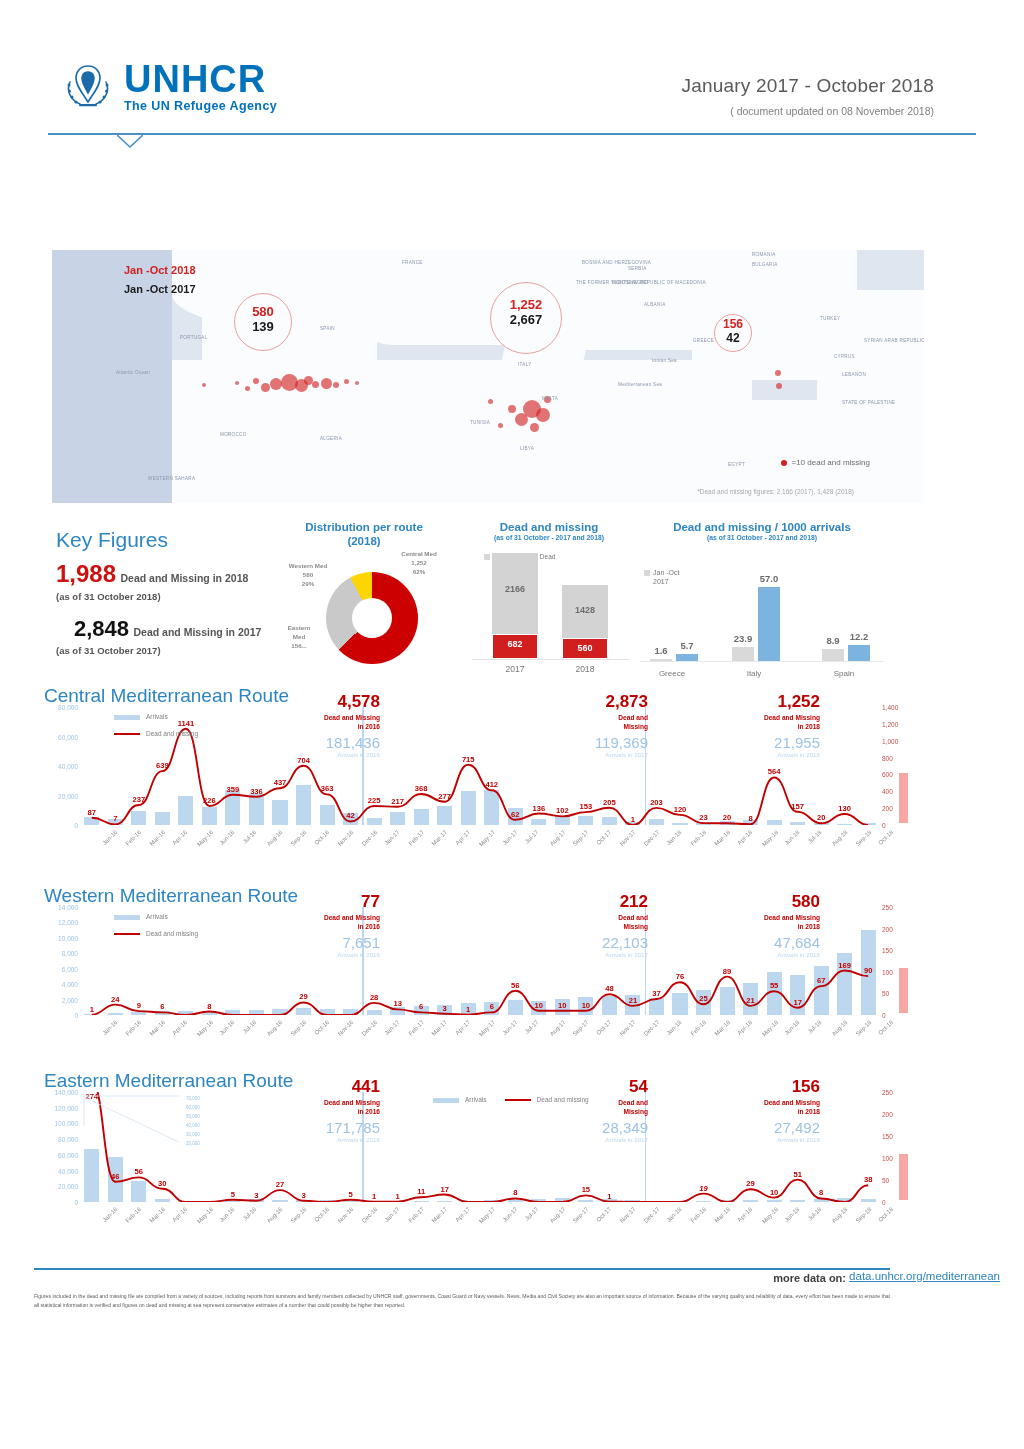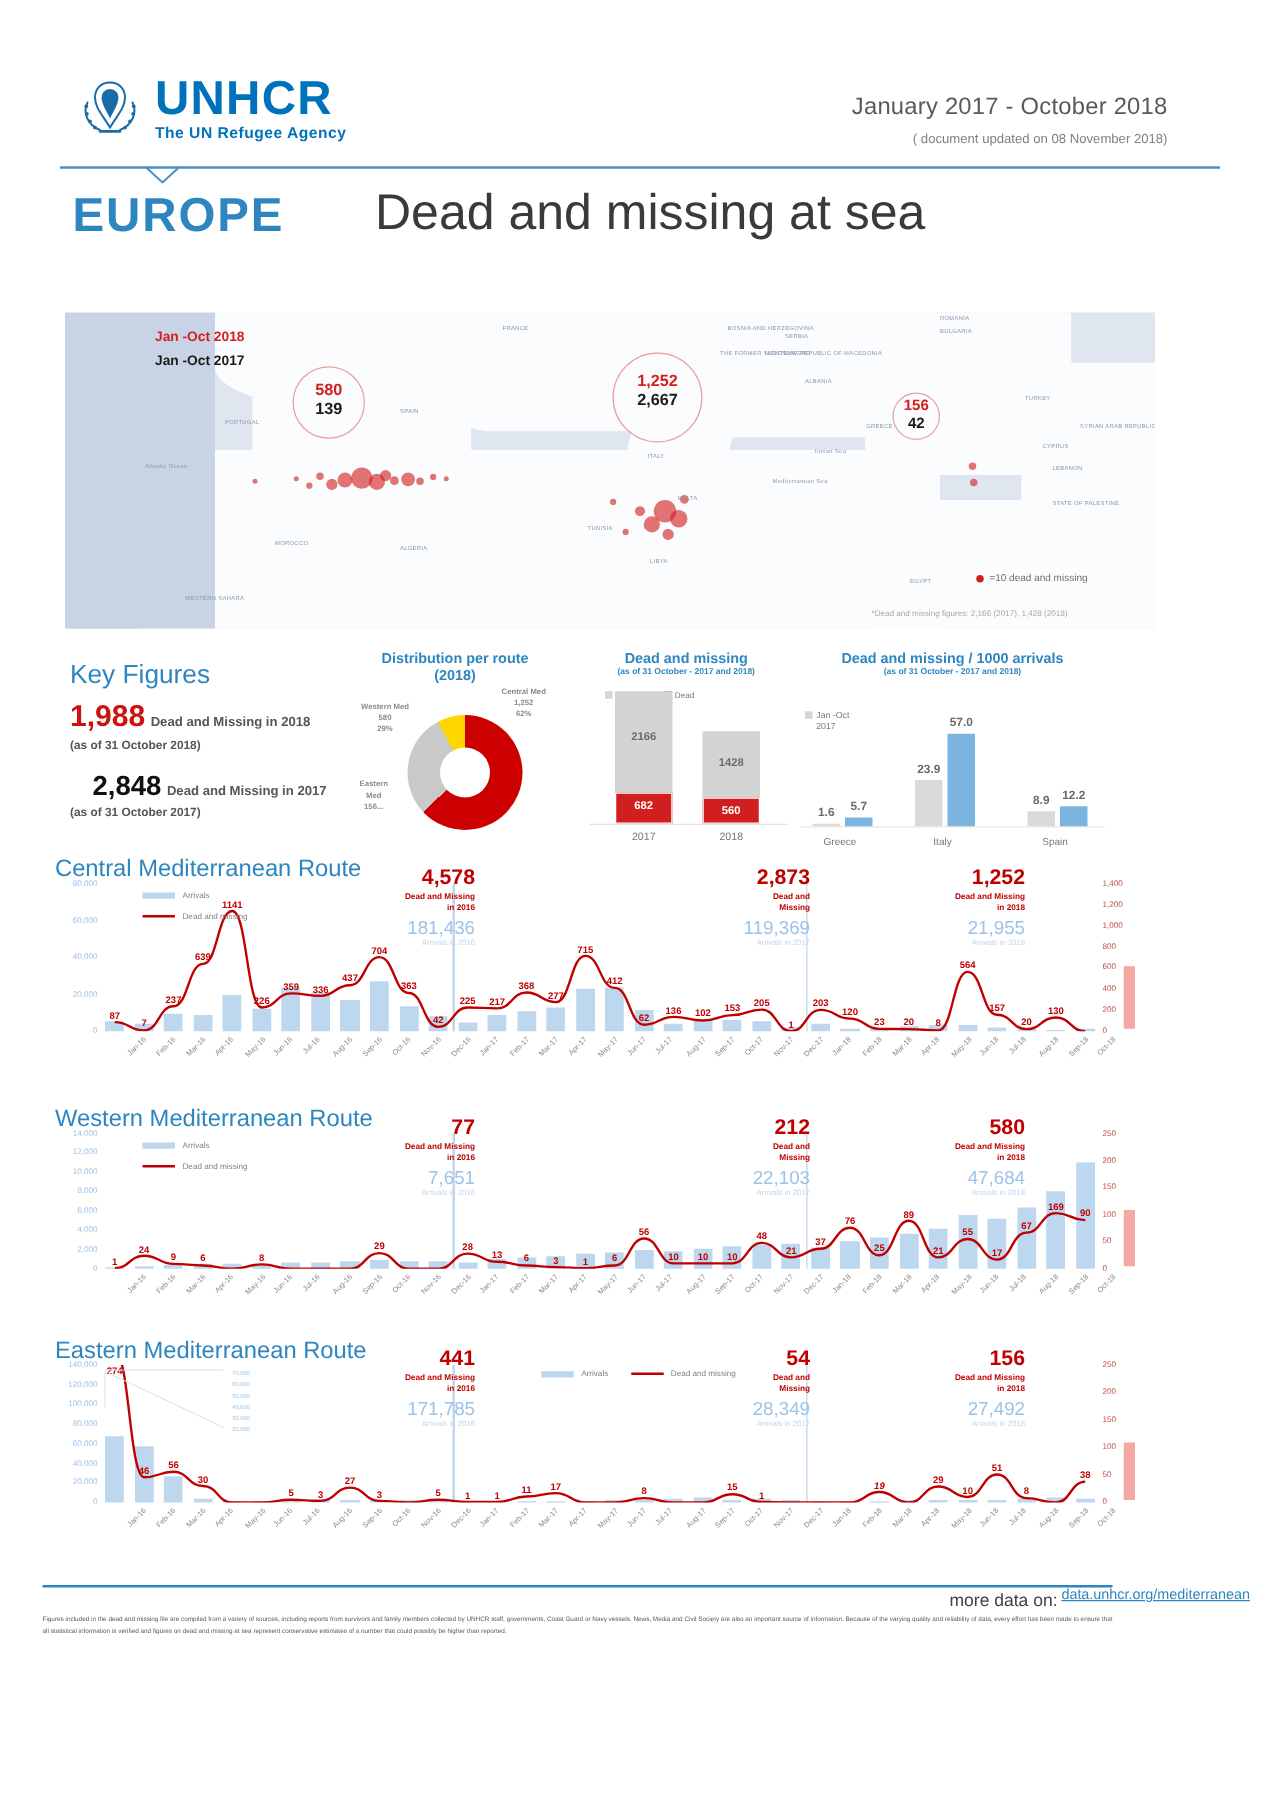--- a/index.html
+++ b/index.html
@@ -116,21 +116,21 @@
   .clegend .swl { display:inline-block; width:26px; height:2.4px; background:#c00000; vertical-align:middle; margin-right:6px;}
   .xlabels { position:absolute; left:46px; right:34px; }
   .xlab { position:absolute; font-size:6px; color:#8a8a8a; transform:rotate(-45deg); transform-origin:right top; white-space:nowrap; text-align:right;}
   .redcap { position:absolute; right:6px; background:#f4a7a3; width:9px; }
 
   
   .inset { position:absolute; font-size:4.6px; color:#9dc3e6; }
 
   
   .foot-rule { position:absolute; left:34px; top:1268px; width:856px; height:2px; background:#2e86c1;}
-  .more { position:absolute; right:178px; top:1272px; font-size:14px; font-weight:normal; color:#404040;}
+  .more { position:absolute; right:178px; top:1272px; font-size:11px; font-weight:bold; color:#404040;}
   .morelink { position:absolute; right:24px; top:1270px; font-size:11.5px; color:#2e86c1; text-decoration:underline; }
   .disclaimer { position:absolute; left:34px; top:1292px; width:856px; font-size:5.1px; color:#5a5a5a; line-height:1.85; text-align:justify;}
 </style>
 </head>
 <body>
 
 <div class="page">
 
   <div class="header">
     <div class="logo-wrap">
@@ -165,24 +165,20 @@
       <div class="d2">( document updated on 08 November 2018)</div>
     </div>
     <div class="hdr-rule"></div>
     <div class="hdr-notch">
       <svg width="26" height="13" viewBox="0 0 26 13">
           <path d="M0 0 L13 12 L26 0" fill="none" stroke="#4a90c4" stroke-width="1.6"></path>
         </svg>
     </div>
   </div>
 
-  <div class="title-row">
-    <div class="t-europe">EUROPE</div>
-    <div class="t-main">Dead and missing at sea</div>
-  </div>
 
   <div class="map">
 
     <div class="land" style="left:120px;top:-40px;width:420px;height:120px;border-radius:0 0 40% 30%;"></div>
     <div class="land" style="left:150px;top:18px;width:175px;height:130px;border-radius:18px 40px 30px 22px;"></div>
     <div class="land" style="left:300px;top:0px;width:190px;height:95px;border-radius:30px 24px 34px 40px;"></div>
     <div class="land" style="left:455px;top:30px;width:80px;height:120px;transform:rotate(12deg);border-radius:26px;"></div>
     <div class="land" style="left:505px;top:-10px;width:300px;height:110px;border-radius:14px;"></div>
     <div class="land" style="left:640px;top:40px;width:260px;height:90px;border-radius:22px;"></div>
     <div class="land" style="left:765px;top:100px;width:130px;height:150px;border-radius:12px;"></div>
@@ -346,21 +342,21 @@
     </div>
     <div class="p1k-axis"></div>
     <div id="p1k-bars">
         <div class="p1k-bar" style="left: 14px; height: 2.08px; background: rgb(217, 217, 217);">
           <span class="v">1.6</span>
         </div>
         <div class="p1k-bar" style="left: 40px; height: 7.41px; background: rgb(124, 180, 224);">
           <span class="v">5.7</span>
         </div>
         <div class="p1k-cat" style="left: 4px; width: 64px;">Greece</div>
-        <div class="p1k-bar" style="left: 96px; height: 37px; background: rgb(217, 217, 217);">
+        <div class="p1k-bar" style="left: 96px; height: 14px; background: rgb(217, 217, 217);">
           <span class="v">23.9</span>
         </div>
         <div class="p1k-bar" style="left: 122px; height: 74.1px; background: rgb(124, 180, 224);">
           <span class="v">57.0</span>
         </div>
         <div class="p1k-cat" style="left: 86px; width: 64px;">Italy</div>
         <div class="p1k-bar" style="left: 186px; height: 11.57px; background: rgb(217, 217, 217);">
           <span class="v">8.9</span>
         </div>
         <div class="p1k-bar" style="left: 212px; height: 15.86px; background: rgb(124, 180, 224);">

